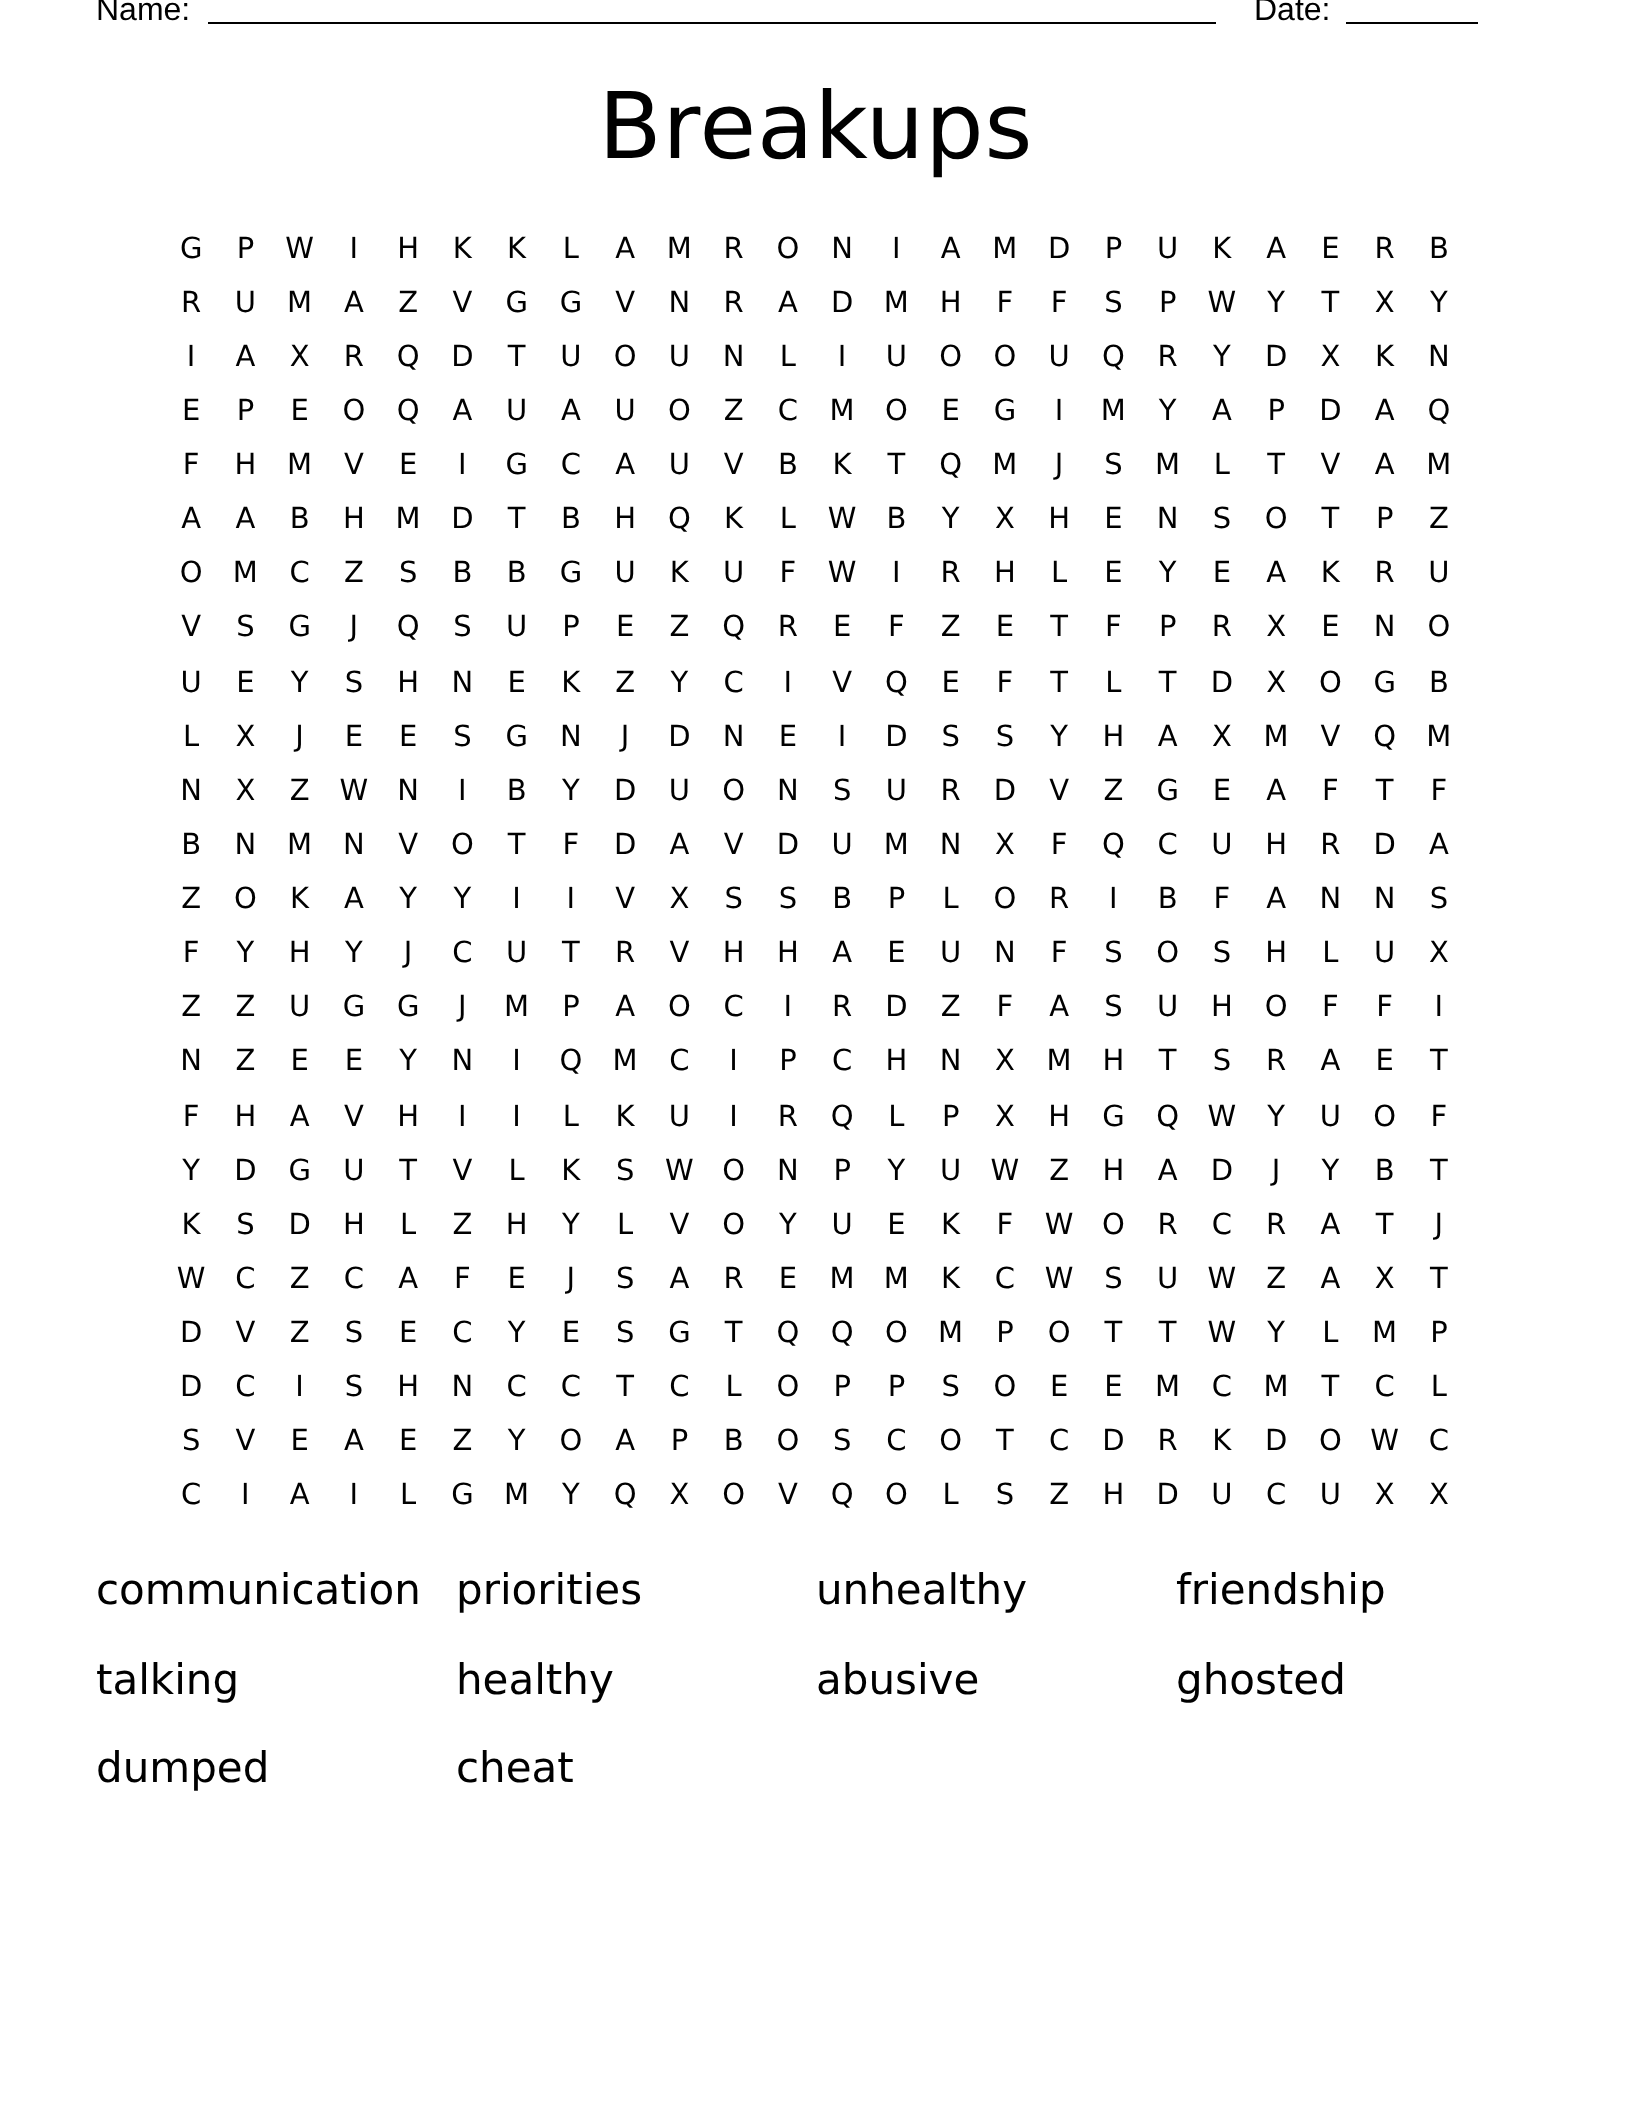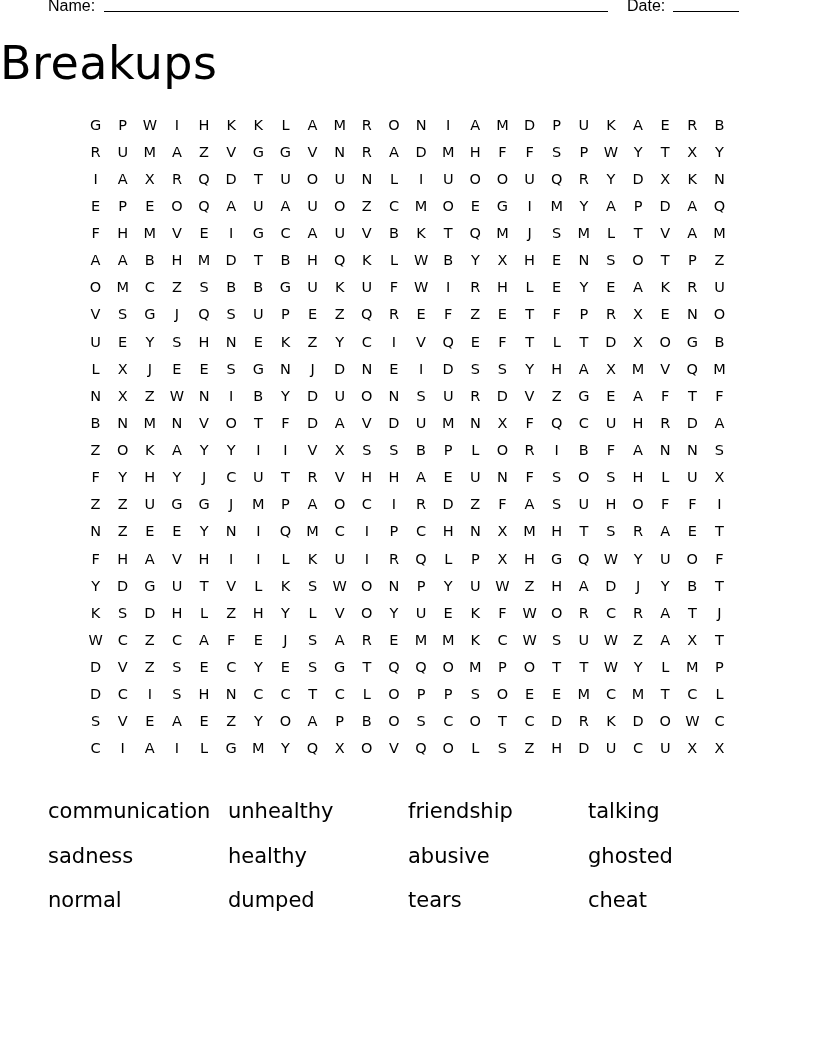--- a/index.html
+++ b/index.html
@@ -9,41 +9,41 @@
     }
     .header {
       position: absolute; top: -3px; left: 0; width: 816px; height: 22px;
       font-family: "Liberation Sans", sans-serif; font-size: 16px;
     }
     .name-label { position: absolute; left: 48px; top: 0; }
     .name-line { position: absolute; left: 104px; top: 14px; width: 504px; border-bottom: 1px solid #000; }
     .date-label { position: absolute; left: 627px; top: 0; }
     .date-line { position: absolute; left: 673px; top: 14px; width: 66px; border-bottom: 1px solid #000; }
     .title {
-      position: absolute; top: 30px; left: 0; width: 816px; text-align: left;
+      position: absolute; top: 30px; left: 0; width: 816px; text-align: center;
       font-family: "DejaVu Sans", sans-serif; font-size: 46px; line-height: 66px;
       letter-spacing: 0.5px;
     }
     .grid {
       position: absolute; left: 82px; top: 111px;
       display: grid;
       grid-template-columns: repeat(24, 27.13px);
       grid-auto-rows: 27.13px;
       font-family: "DejaVu Sans", sans-serif; font-size: 14.5px;
     }
     .cell {
       display: flex; align-items: center; justify-content: center;
       cursor: pointer;
     }
     .words {
       position: absolute; left: 48px; top: 778px;
       display: grid;
       grid-template-columns: 180px 180px 180px 180px;
       grid-auto-rows: 44.7px;
-      font-family: "DejaVu Sans", sans-serif; font-size: 21px; margin-top: 16px;
+      font-family: "DejaVu Sans", sans-serif; font-size: 21px;
     }
     .word { line-height: 34px; white-space: nowrap; }
   </style>
 </head>
 <body>
 
 <div class="header">
   <span class="name-label">Name:</span>
   <span class="name-line"></span>
   <span class="date-label">Date:</span>
@@ -626,24 +626,22 @@
     <span class="cell">D</span>
     <span class="cell">U</span>
     <span class="cell">C</span>
     <span class="cell">U</span>
     <span class="cell">X</span>
     <span class="cell">X</span>
   </div>
 
 <div class="words" id="words">
     <span class="word">communication</span>
+    <span class="word">priorities</span>
     <span class="word">unhealthy</span>
     <span class="word">friendship</span>
     <span class="word">talking</span>
-    <span class="word">sadness</span>
     <span class="word">healthy</span>
     <span class="word">abusive</span>
     <span class="word">ghosted</span>
-    <span class="word">normal</span>
     <span class="word">dumped</span>
-    <span class="word">tears</span>
     <span class="word">cheat</span>
   </div>
 
 </body></html>

